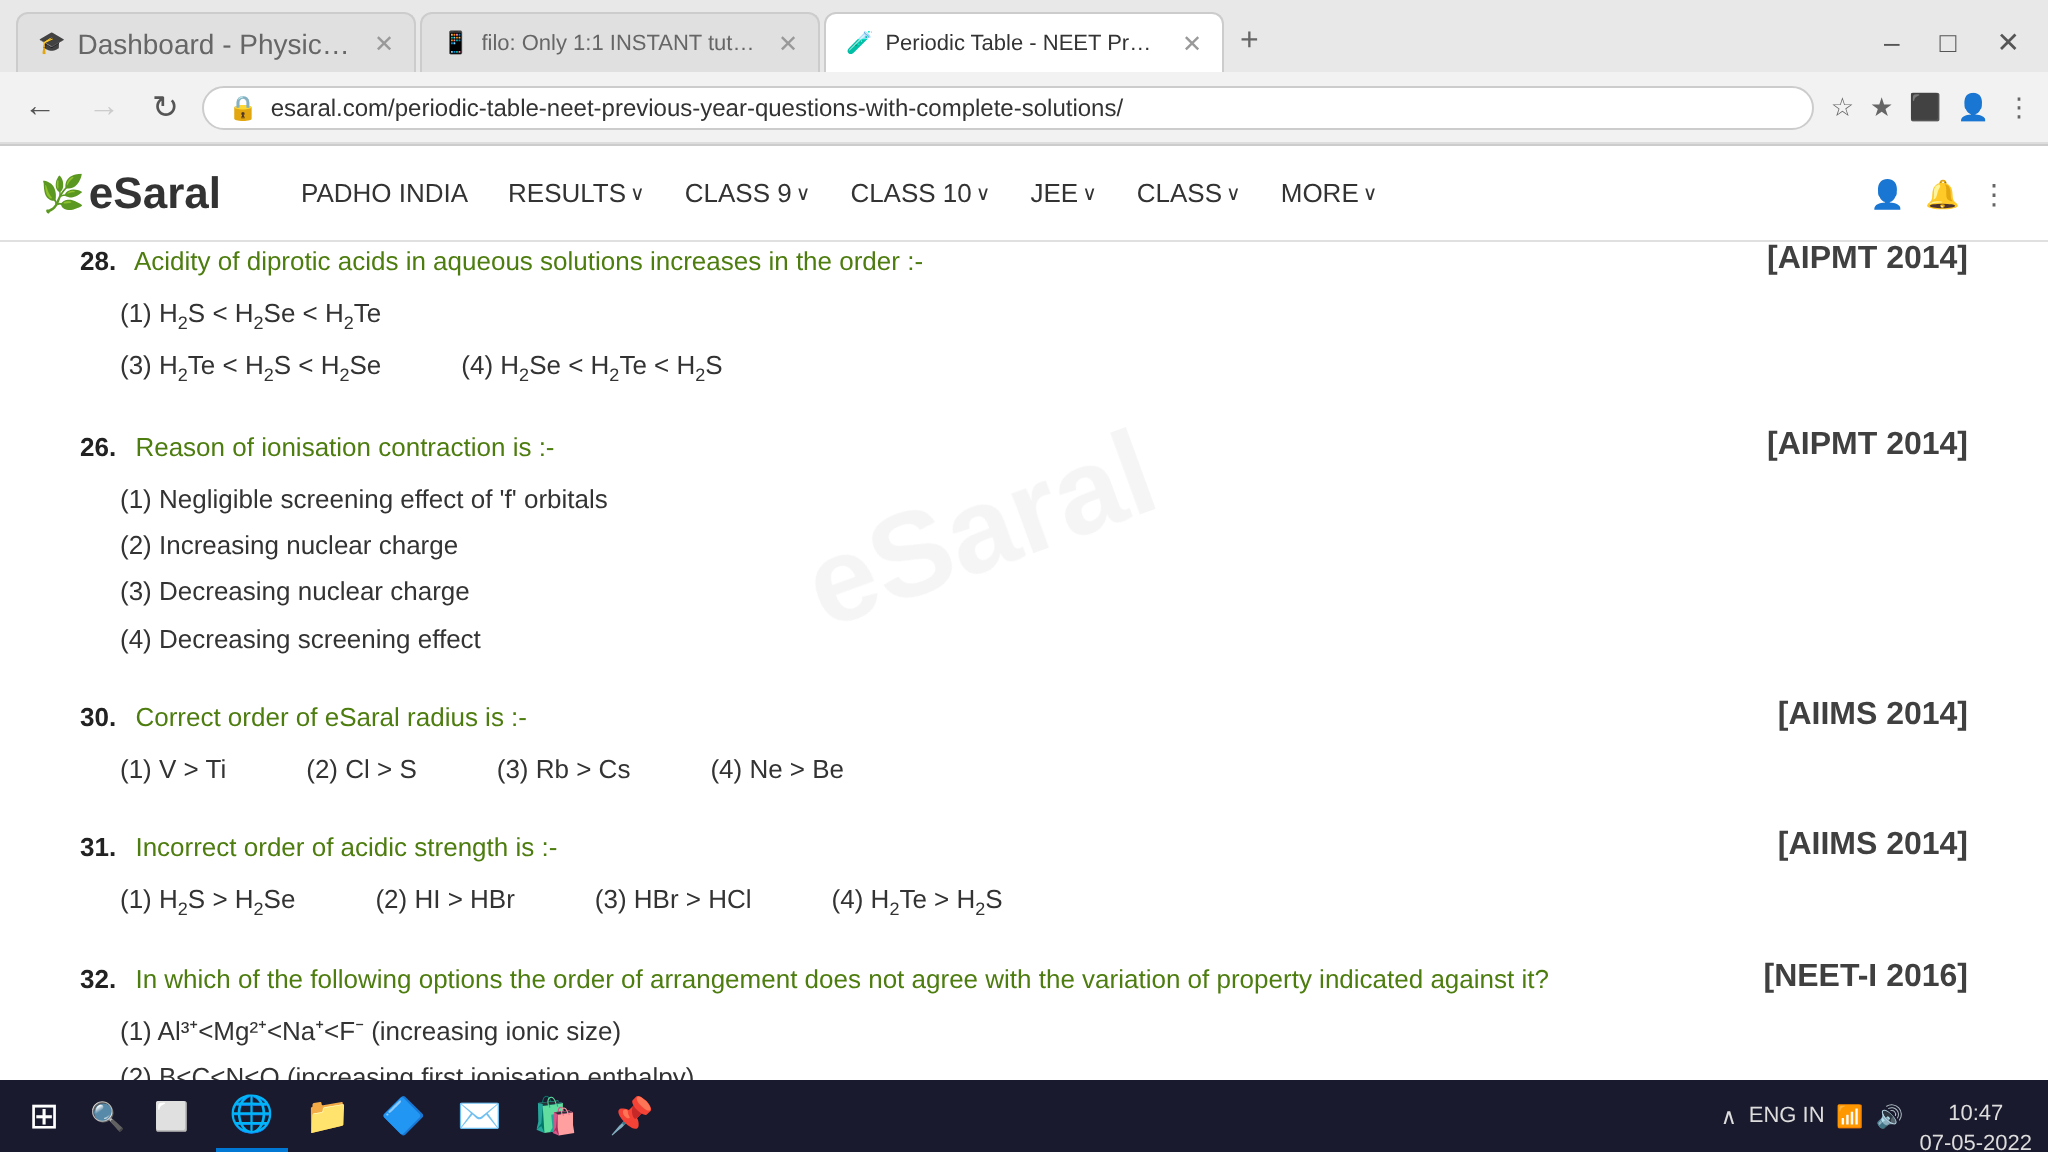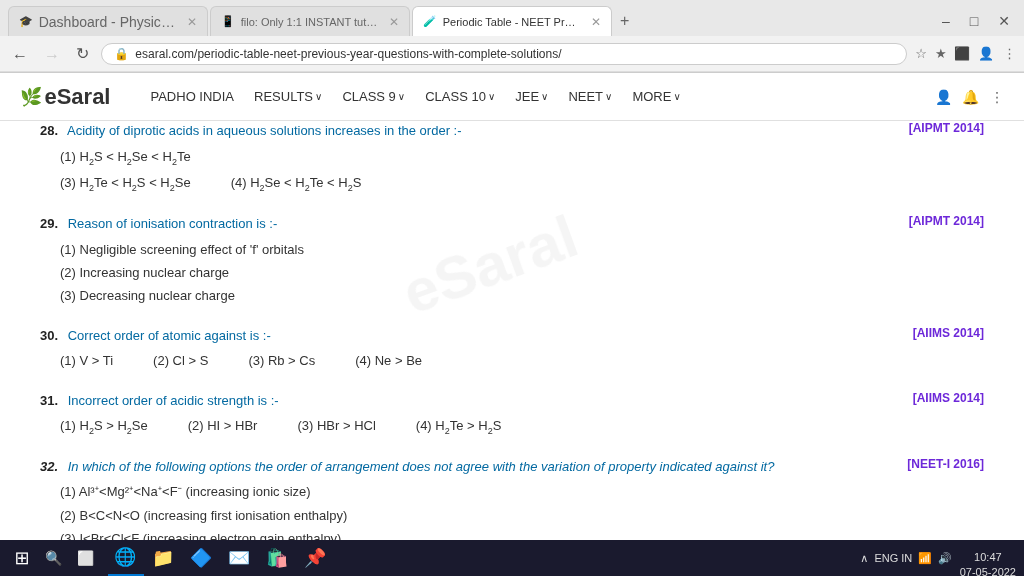--- a/index.html
+++ b/index.html
@@ -29,26 +29,26 @@
     .logo-leaf { color: #00aa44; font-size: 18px; }
     .site-nav { display: flex; align-items: center; gap: 20px; flex: 1; }
     .nav-link { font-size: 13px; color: #333; text-decoration: none; cursor: pointer; display: flex; align-items: center; gap: 2px; }
     .nav-link .arrow { font-size: 10px; }
     .header-icons { display: flex; gap: 10px; align-items: center; color: #666; font-size: 14px; }
 
     
     .content { height: calc(576px - 36px - 36px - 48px); overflow-y: auto; padding: 0 40px 20px; background: #fff; }
     .question-block { margin-bottom: 18px; }
     .question-number { display: inline-block; font-weight: bold; font-size: 13px; color: #222; margin-right: 6px; }
-    .question-text { font-size: 13px; color: #0369a1; line-height: 1.5; }
+    .question-text { font-size: 13px; color: #4d7c0f; line-height: 1.5; }
     .question-header { display: flex; justify-content: space-between; align-items: flex-start; }
     .options { margin-top: 4px; margin-left: 20px; }
     .option { font-size: 13px; color: #333; line-height: 1.8; }
     .option-row { display: flex; gap: 40px; margin-top: 2px; }
-    .source-tag { font-weight: bold; font-size: 12px; color: #6d28d9; white-space: nowrap; }
+    .source-tag { font-weight: bold; font-size: 16px; color: #404040; white-space: nowrap; }
 
     
     .content::-webkit-scrollbar { width: 8px; }
     .content::-webkit-scrollbar-track { background: #f1f1f1; }
     .content::-webkit-scrollbar-thumb { background: #ccc; border-radius: 4px; }
 
     
     .taskbar { position: fixed; bottom: 0; left: 0; width: 1024px; height: 36px; background: #1a1a2e; display: flex; align-items: center; padding: 0 8px; gap: 4px; }
     .taskbar-start { width: 28px; height: 28px; display: flex; align-items: center; justify-content: center; color: #fff; font-size: 18px; cursor: pointer; }
     .taskbar-btn { width: 28px; height: 28px; display: flex; align-items: center; justify-content: center; color: #aaa; font-size: 14px; cursor: pointer; }
@@ -127,21 +127,21 @@
       </a>
     <a class="nav-link">
         <span>CLASS 10</span>
         <span class="arrow"> ∨</span>
       </a>
     <a class="nav-link">
         <span>JEE</span>
         <span class="arrow"> ∨</span>
       </a>
     <a class="nav-link">
-        <span>NEET</span>
+        <span>CLASS</span>
         <span class="arrow"> ∨</span>
       </a>
     <a class="nav-link">
         <span>MORE</span>
         <span class="arrow"> ∨</span>
       </a>
   </nav>
   <div class="header-icons">
     <span>👤</span>
     <span>🔔</span>
@@ -168,37 +168,38 @@
       <div class="option-row">
         <span class="option">(3) H<sub>2</sub>Te &lt; H<sub>2</sub>S &lt; H<sub>2</sub>Se</span>
         <span class="option">(4) H<sub>2</sub>Se &lt; H<sub>2</sub>Te &lt; H<sub>2</sub>S</span>
       </div>
     </div>
   </div>
 
   <div class="question-block">
     <div class="question-header">
       <div>
-        <span class="question-number">29.</span>
+        <span class="question-number">26.</span>
         <span class="question-text">Reason of ionisation contraction is :-</span>
       </div>
       <span class="source-tag">[AIPMT 2014]</span>
     </div>
     <div class="options">
       <div class="option">(1) Negligible screening effect of 'f' orbitals</div>
       <div class="option">(2) Increasing nuclear charge</div>
       <div class="option">(3) Decreasing nuclear charge</div>
+      <div class="option">(4) Decreasing screening effect</div>
     </div>
   </div>
 
   <div class="question-block">
     <div class="question-header">
       <div>
         <span class="question-number">30.</span>
-        <span class="question-text">Correct order of atomic against is :-</span>
+        <span class="question-text">Correct order of eSaral radius is :-</span>
       </div>
       <span class="source-tag">[AIIMS 2014]</span>
     </div>
     <div class="options">
       <div class="option-row">
         <span class="option">(1) V &gt; Ti</span>
         <span class="option">(2) Cl &gt; S</span>
         <span class="option">(3) Rb &gt; Cs</span>
         <span class="option">(4) Ne &gt; Be</span>
       </div>
@@ -218,21 +219,21 @@
         <span class="option">(1) H<sub>2</sub>S &gt; H<sub>2</sub>Se</span>
         <span class="option">(2) HI &gt; HBr</span>
         <span class="option">(3) HBr &gt; HCl</span>
         <span class="option">(4) H<sub>2</sub>Te &gt; H<sub>2</sub>S</span>
       </div>
     </div>
   </div>
 
   <div class="question-block">
     <div class="question-header">
-      <div style="flex:1; padding-right:20px;font-style:italic;">
+      <div style="flex:1; padding-right:20px;">
         <span class="question-number">32.</span>
         <span class="question-text">In which of the following options the order of arrangement does not agree with the variation of property indicated against it?</span>
       </div>
       <span class="source-tag">[NEET-I 2016]</span>
     </div>
     <div class="options">
       <div class="option">(1) Al³⁺&lt;Mg²⁺&lt;Na⁺&lt;F⁻ (increasing ionic size)</div>
       <div class="option">(2) B&lt;C&lt;N&lt;O (increasing first ionisation enthalpy)</div>
       <div class="option">(3) I&lt;Br&lt;Cl&lt;F (increasing electron gain enthalpy)</div>
       <div class="option">(4) Li&lt;Na&lt;K&lt;R (increasing metallic radius)</div>

